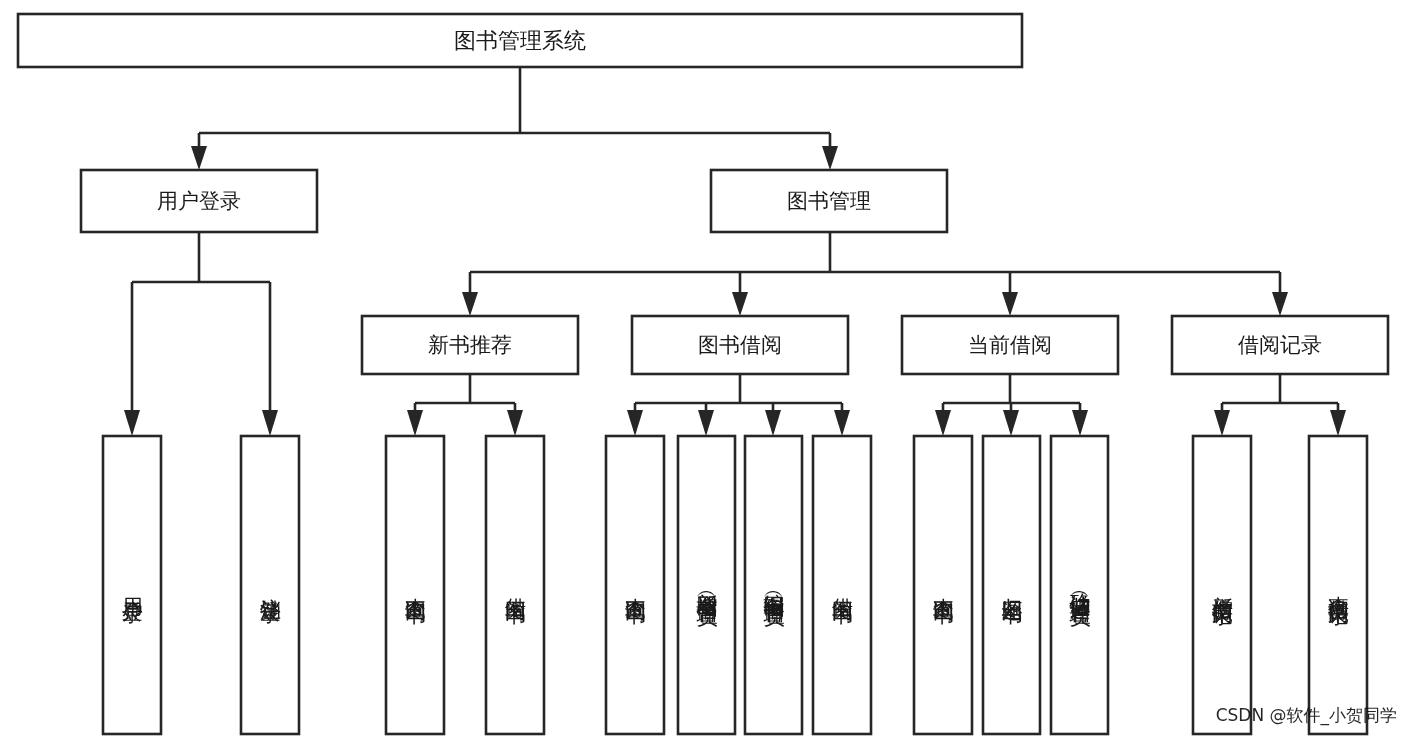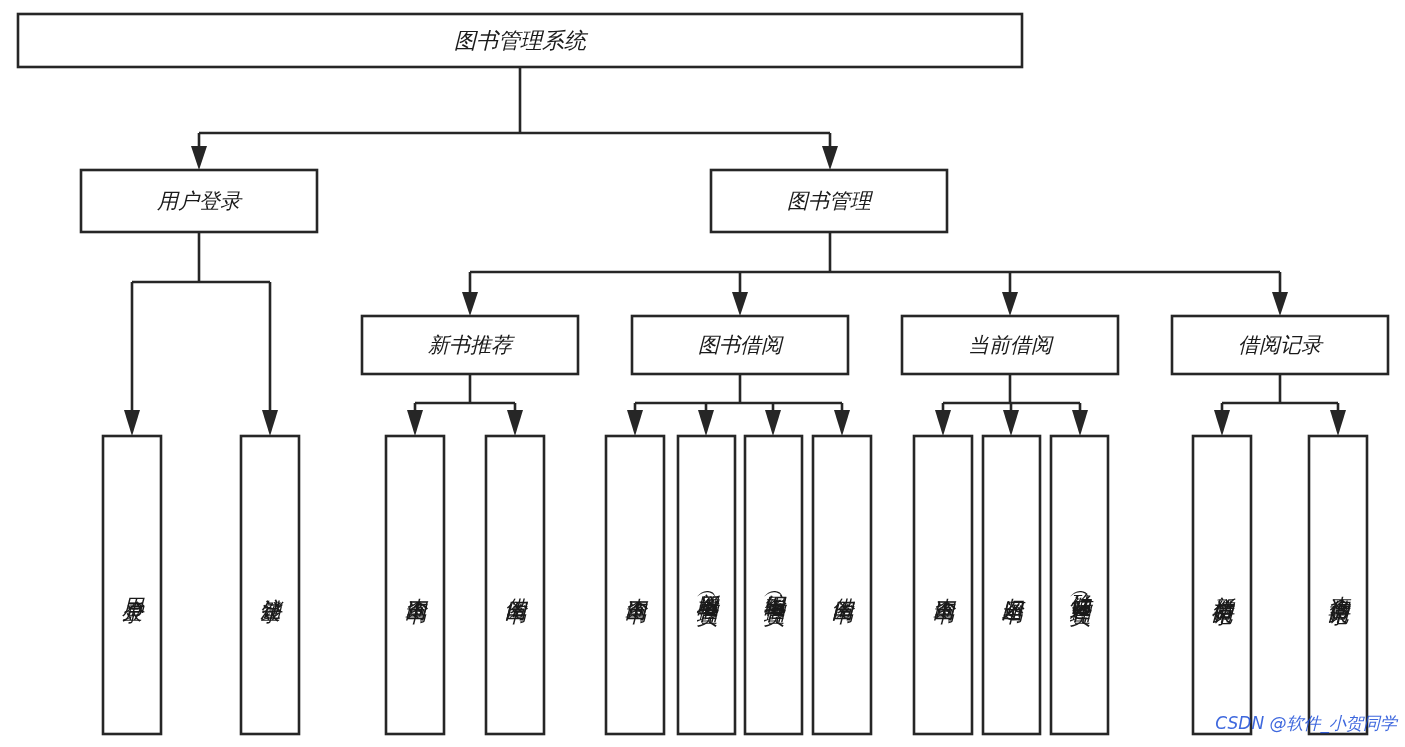--- a/index.html
+++ b/index.html
@@ -12,21 +12,20 @@
     width: 1405px;
     height: 747px;
     font-family: "DejaVu Sans", "Liberation Sans", sans-serif;
     overflow: hidden;
     position: relative;
   }
   #diagram-root {
     position: relative;
     width: 1405px;
     height: 747px;
-    font-style: italic;
   }
   svg.diagram-canvas {
     position: absolute;
     top: 0;
     left: 0;
     width: 1405px;
     height: 747px;
   }
   .node-box {
     fill: #ffffff;
@@ -66,24 +65,24 @@
     display: flex;
     align-items: center;
     justify-content: center;
     text-align: center;
     white-space: nowrap;
     pointer-events: none;
   }
   .watermark {
     position: absolute;
     right: 8px;
-    bottom: 12px;
+    bottom: 20px;
     font-family: "DejaVu Sans", "Liberation Sans", sans-serif;
     font-size: 17px;
-    color: #1d4ed8;
+    color: #000000;
     opacity: 0.85;
     white-space: nowrap;
   }
 </style>
 </head>
 <body>
 
 <div id="diagram-root">
 
   <svg class="diagram-canvas" viewBox="0 0 1405 747" xmlns="http://www.w3.org/2000/svg">

